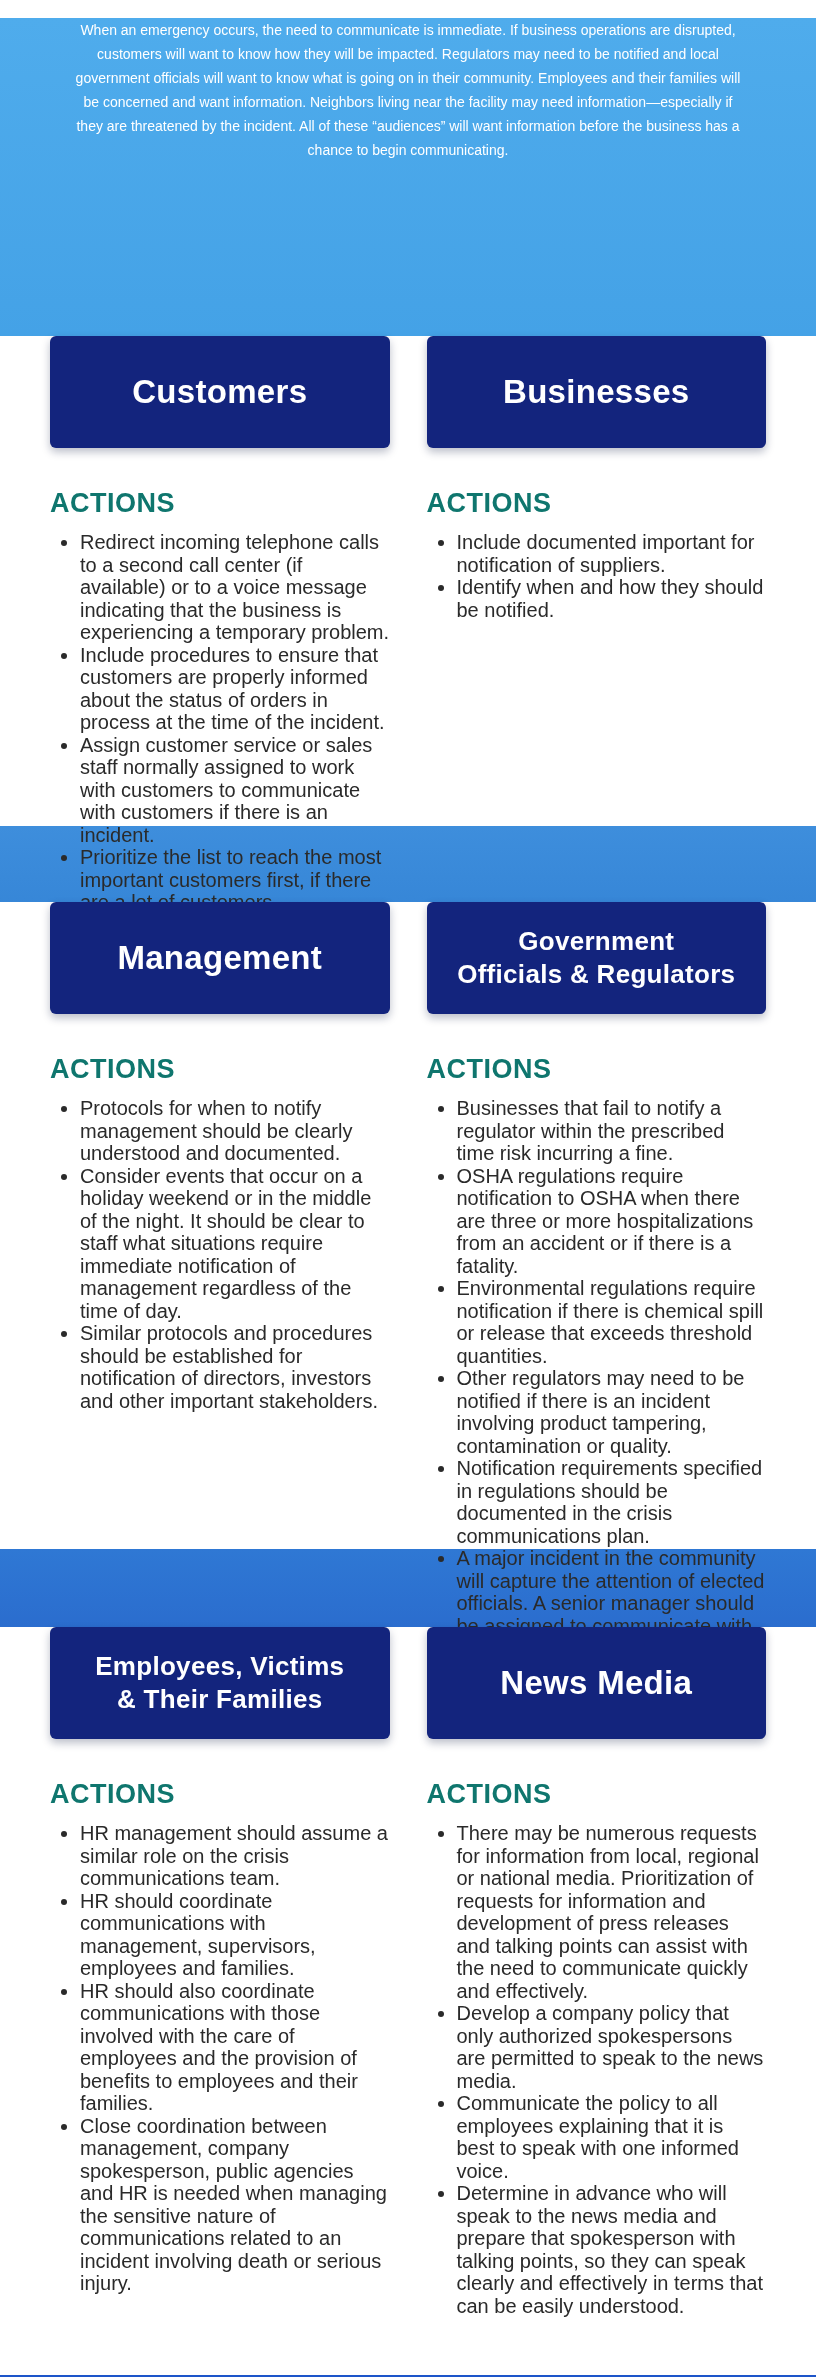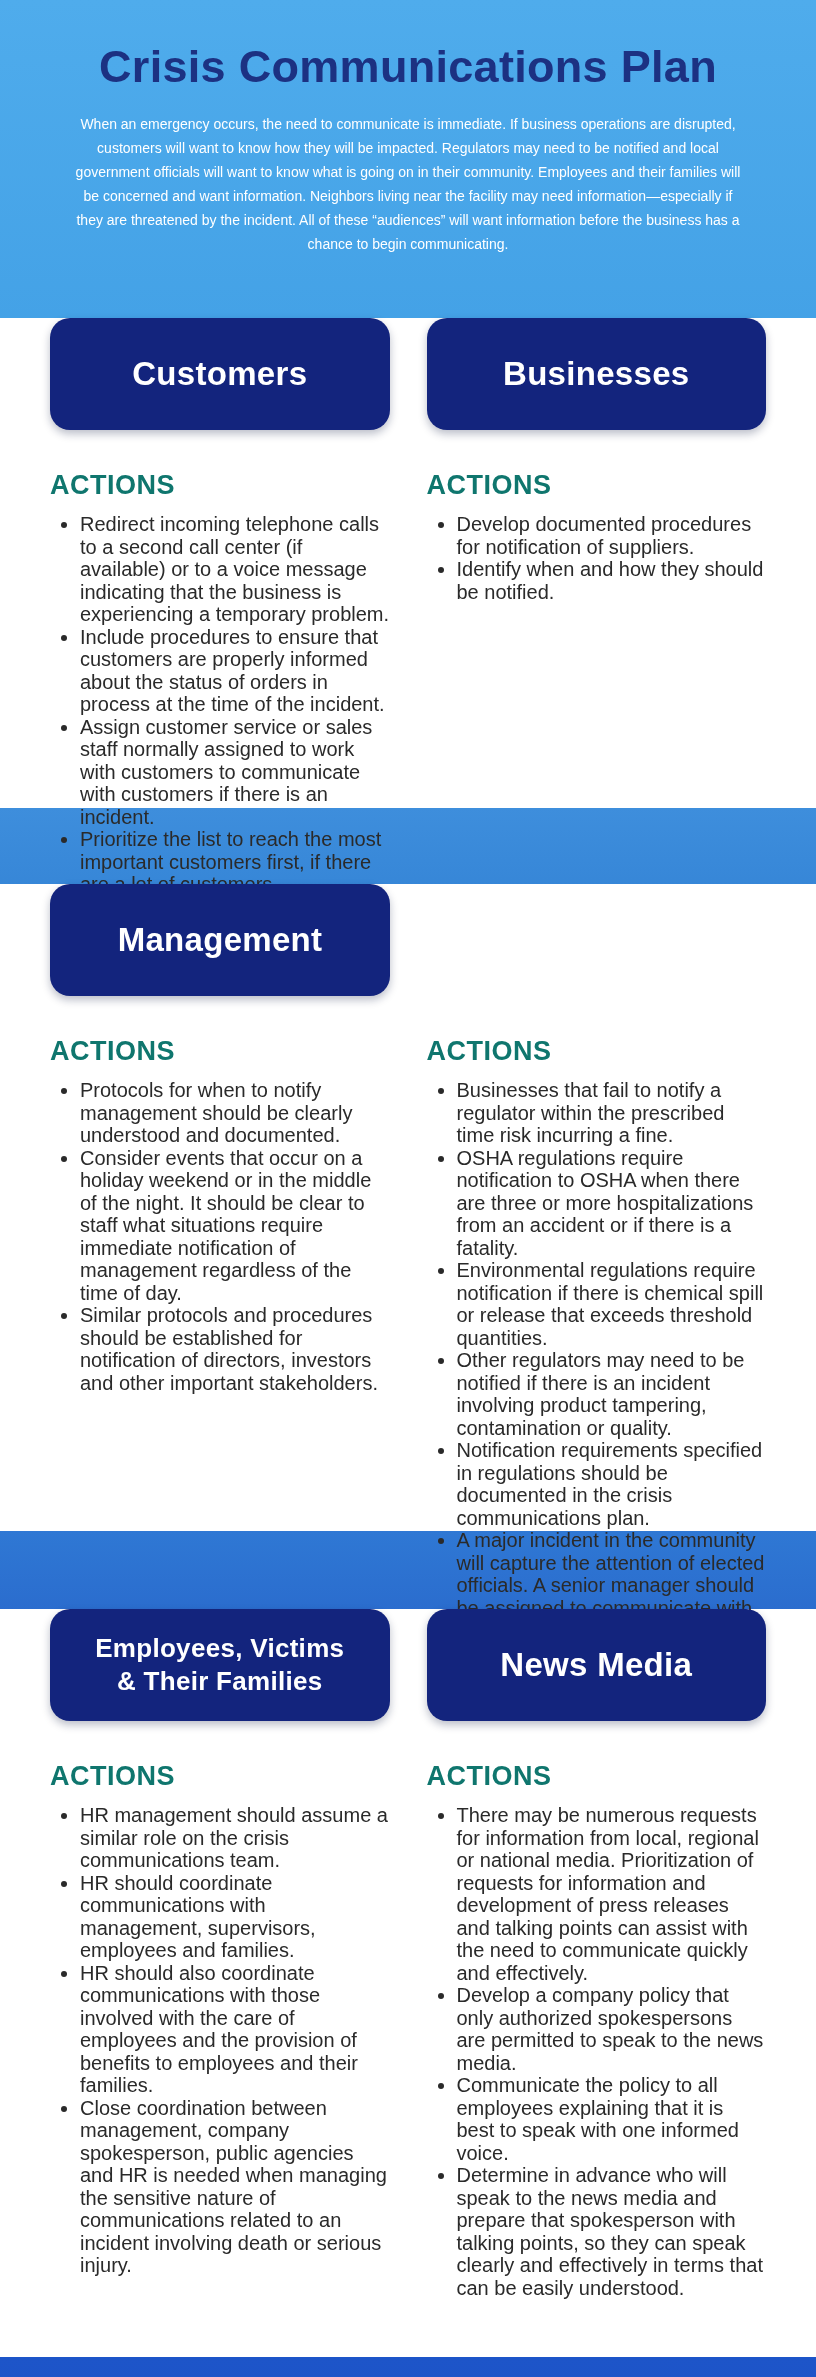--- a/index.html
+++ b/index.html
@@ -44,21 +44,21 @@
   .cards-row{
     display:flex;
     gap:37px;
     padding:0 50px;
     margin-top:-27px;
   }
   .card{
     width:340px;
     min-height:112px;
     background:#13247D;
-    border-radius:20px;
+    border-radius:6px;
     box-shadow:0 4px 8px rgba(10,20,60,.28);
     display:flex;
     align-items:center;
     justify-content:center;
     text-align:center;
     color:#ffffff;
     font-weight:700;
     font-size:33px;
     letter-spacing:.3px;
     box-sizing:border-box;
@@ -119,21 +119,20 @@
     color:#EAF1FF;
     letter-spacing:.2px;
   }
 </style>
 </head>
 <body>
 
 <div class="page">
 
   <header class="hero">
-    <h1>Crisis Communications Plan</h1>
     <p>When an emergency occurs, the need to communicate is immediate. If business operations are disrupted, customers will want to know how they will be impacted. Regulators may need to be notified and local government officials will want to know what is going on in their community. Employees and their families will be concerned and want information. Neighbors living near the facility may need information—especially if they are threatened by the incident. All of these “audiences” will want information before the business has a chance to begin communicating.</p>
   </header>
 
   <section>
     <div class="white1">
       <div class="cards-row">
         <div class="card">Customers</div>
         <div class="card">Businesses</div>
       </div>
       <div class="cols">
@@ -142,33 +141,35 @@
           <ul>
               <li>Redirect incoming telephone calls to a second call center (if available) or to a voice message indicating that the business is experiencing a temporary problem.</li>
               <li>Include procedures to ensure that customers are properly informed about the status of orders in process at the time of the incident.</li>
               <li>Assign customer service or sales staff normally assigned to work with customers to communicate with customers if there is an incident.</li>
               <li>Prioritize the list to reach the most important customers first, if there are a lot of customers.</li>
             </ul>
         </div>
         <div class="col">
           <h2 class="actions">ACTIONS</h2>
           <ul>
-              <li>Develop documented procedures for notification of suppliers.</li>
+              <li>Include documented important for notification of suppliers.</li>
               <li>Identify when and how they should be notified.</li>
             </ul>
         </div>
       </div>
     </div>
   </section>
 
   <section>
     <div class="band2"></div>
     <div class="white2">
       <div class="cards-row">
         <div class="card">Management</div>
+        <div class="card two-line">Government
+Officials &amp; Regulators</div>
       </div>
       <div class="cols">
         <div class="col">
           <h2 class="actions">ACTIONS</h2>
           <ul>
               <li>Protocols for when to notify management should be clearly understood and documented.</li>
               <li>Consider events that occur on a holiday weekend or in the middle of the night. It should be clear to staff what situations require immediate notification of management regardless of the time of day.</li>
               <li>Similar protocols and procedures should be established for notification of directors, investors and other important stakeholders.</li>
             </ul>
         </div>

